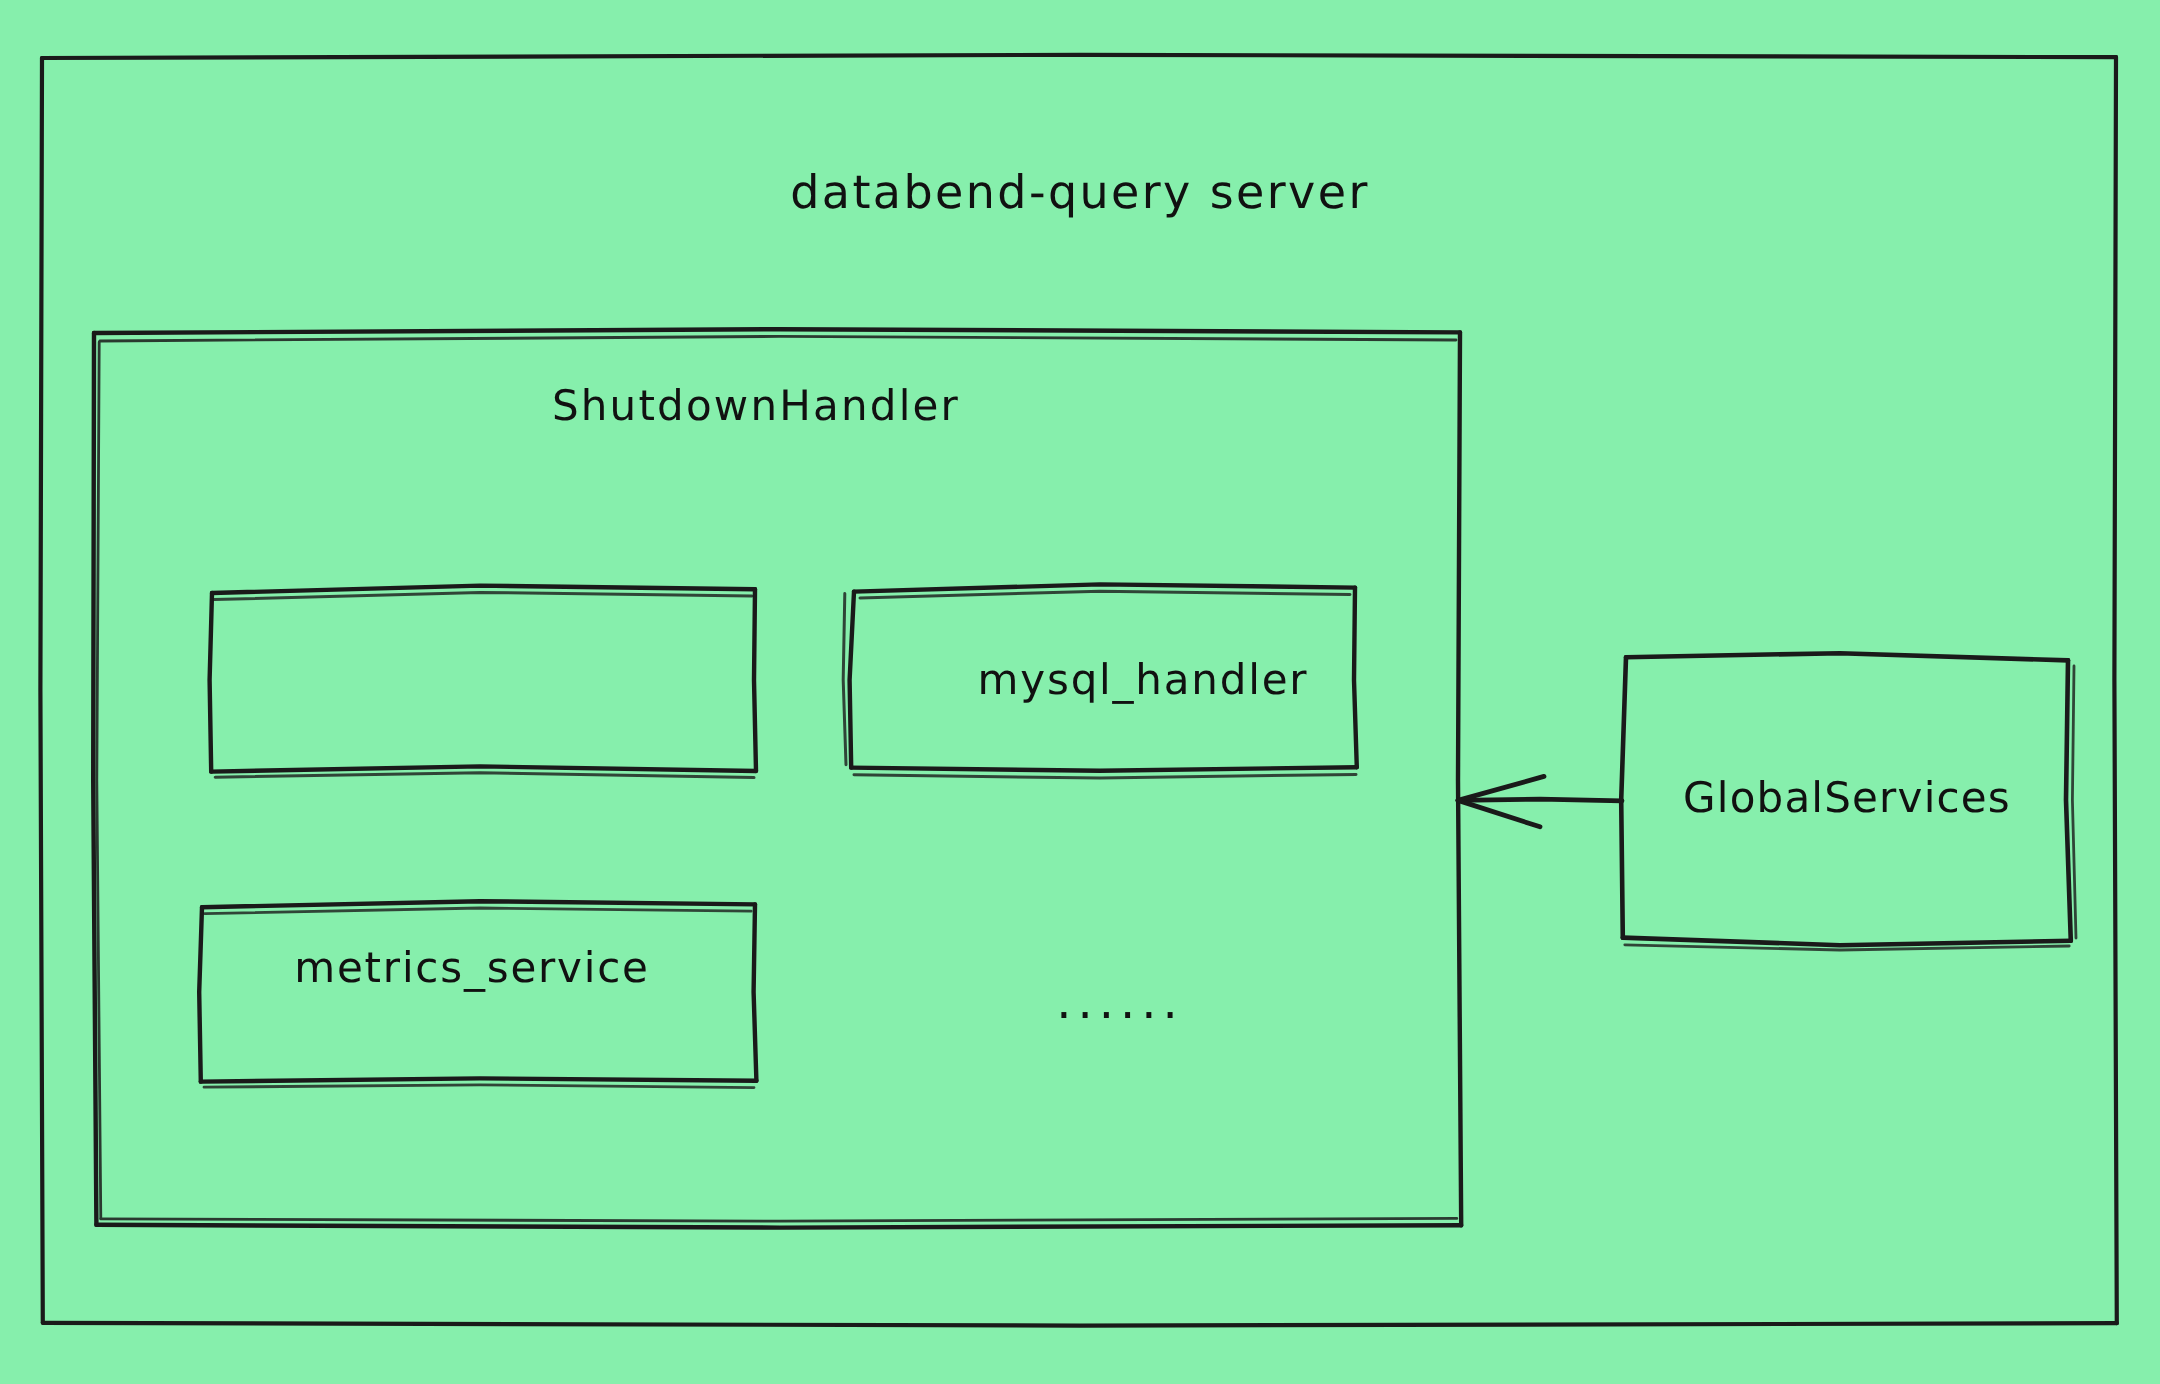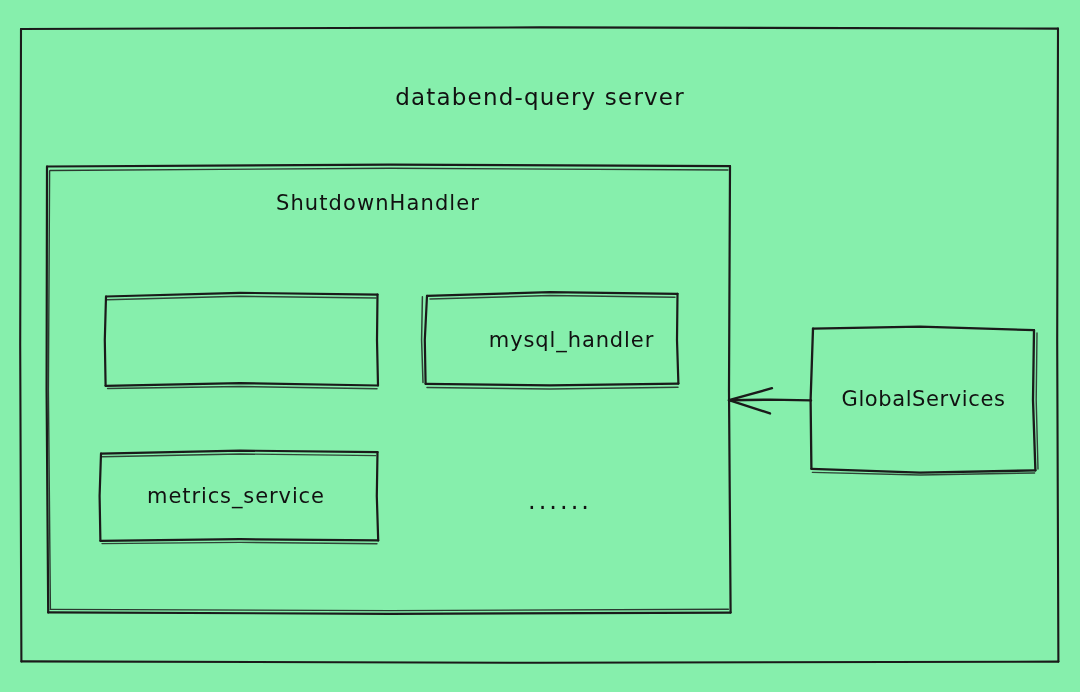--- a/index.html
+++ b/index.html
@@ -49,21 +49,21 @@
     width: 664px;
     top: 191px;
     letter-spacing: 1.1px;
   }
   .lbl-box {
     font-size: 21px;
     letter-spacing: 0.9px;
   }
   .lbl-http    { left: 105px; width: 273px; top: 328px; }
   .lbl-mysql   { left: 425px; width: 293px; top: 328px; }
-  .lbl-metrics { left: 100px; width: 272px; top: 484px; }
+  .lbl-metrics { left: 100px; width: 272px; top: 472px; }
   .lbl-global  { left: 812px; width: 223px; top: 387px; font-size: 21px; }
   .lbl-ellipsis {
     left: 500px;
     width: 120px;
     top: 487px;
     font-size: 24px;
     letter-spacing: 3px;
   }
 </style>
 </head>

